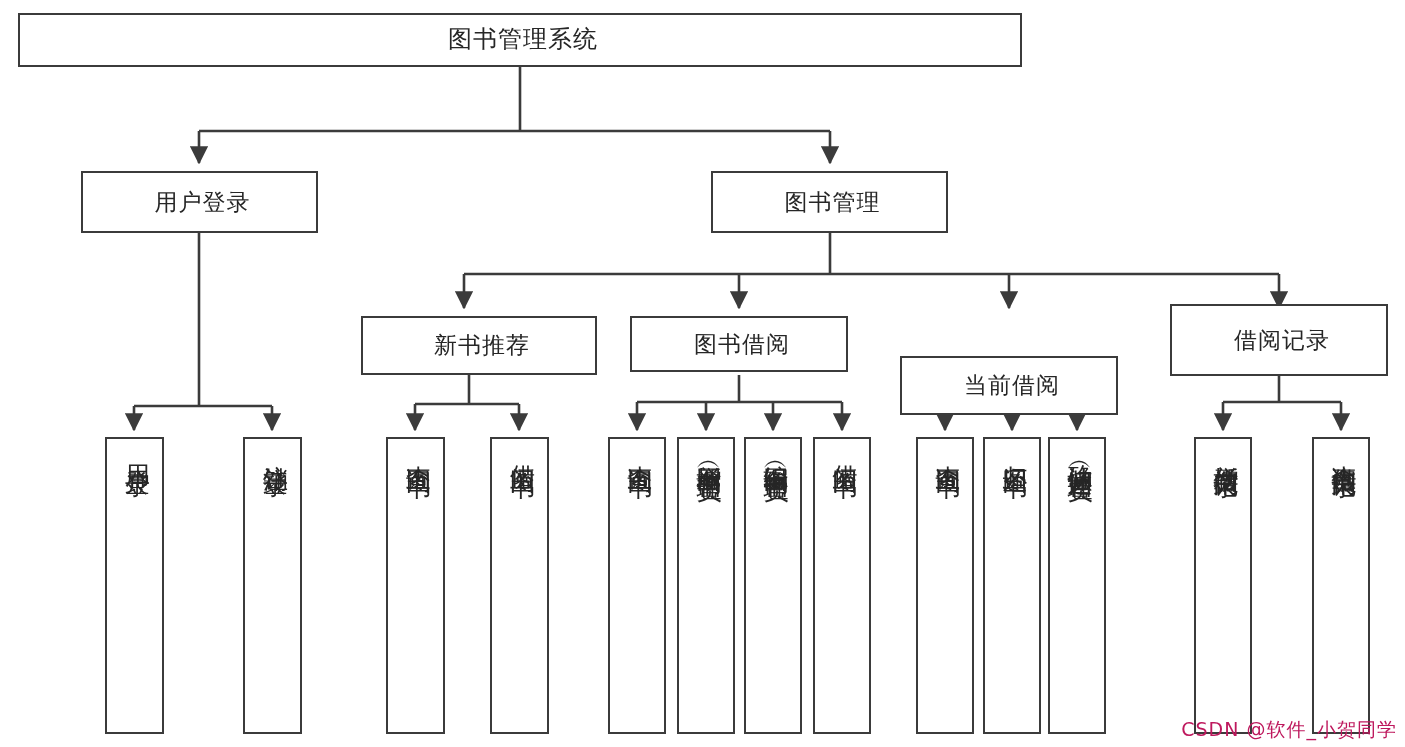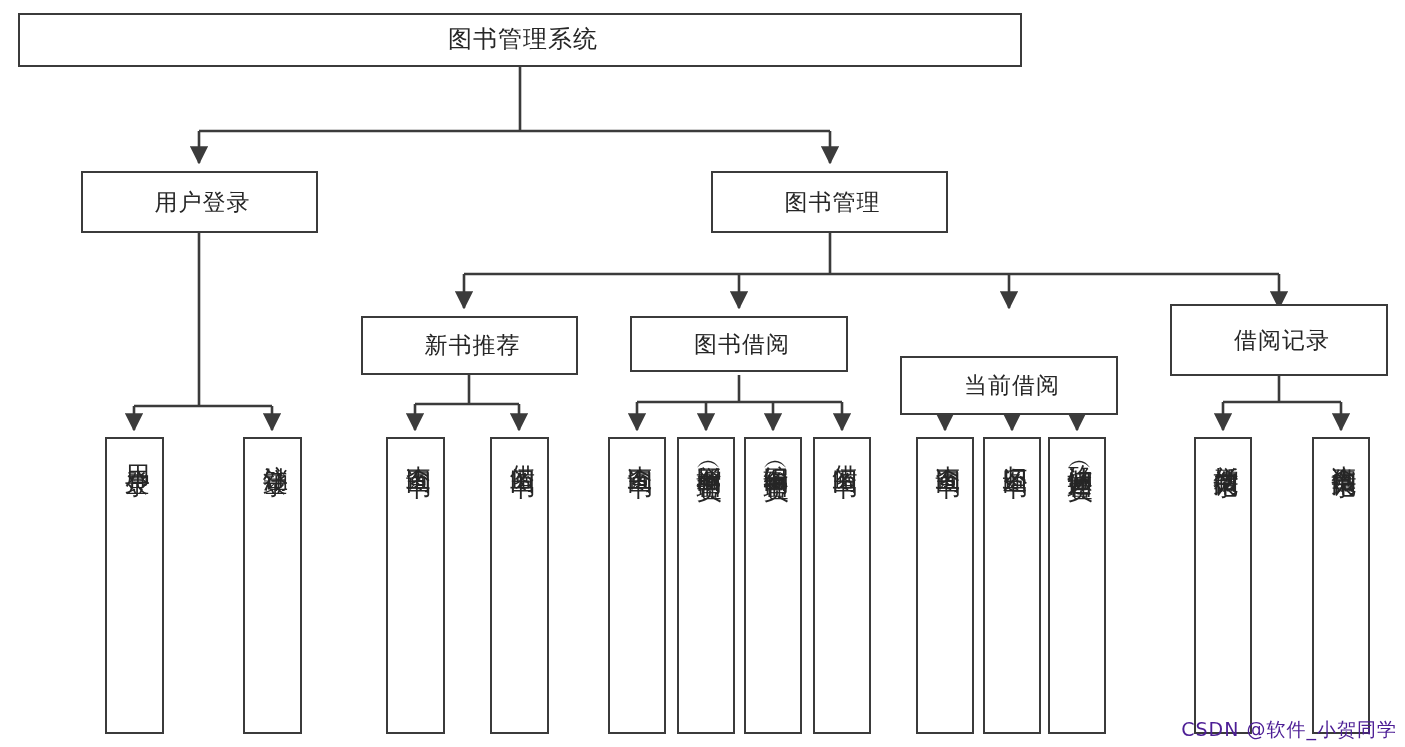--- a/index.html
+++ b/index.html
@@ -48,21 +48,21 @@
     white-space:nowrap;
   }
   .v-node.tall .lbl{font-size:25px;letter-spacing:2px;}
   .v-node.short .lbl{font-size:25px;letter-spacing:3px;}
 
   
   #watermark{
     position:absolute;
     right:8px;bottom:4px;
     font-size:19px;
-    color:#4c1d95;
+    color:#be185d;
     letter-spacing:1px;
     white-space:nowrap;
     pointer-events:none;
   }
 </style>
 </head>
 <body>
 
 <div id="stage">
 
@@ -120,21 +120,21 @@
     <span class="lbl">图书管理系统</span>
   </div>
 
   <div class="node h-node" style="left:81px;top:171px;width:237px;height:62px;">
     <span class="lbl">用户登录</span>
   </div>
   <div class="node h-node" style="left:711px;top:171px;width:237px;height:62px;">
     <span class="lbl">图书管理</span>
   </div>
 
-  <div class="node h-node" style="left:361px;top:316px;width:217px;height:59px;">
+  <div class="node h-node" style="left:361px;top:316px;width:236px;height:59px;">
     <span class="lbl">新书推荐</span>
   </div>
   <div class="node h-node" style="left:630px;top:316px;width:218px;height:56px;">
     <span class="lbl">图书借阅</span>
   </div>
   <div class="node h-node" style="left:900px;top:316px;width:218px;height:59px;margin-top:40px;">
     <span class="lbl">当前借阅</span>
   </div>
   <div class="node h-node" style="left:1170px;top:304px;width:218px;height:72px;">
     <span class="lbl">借阅记录</span>

